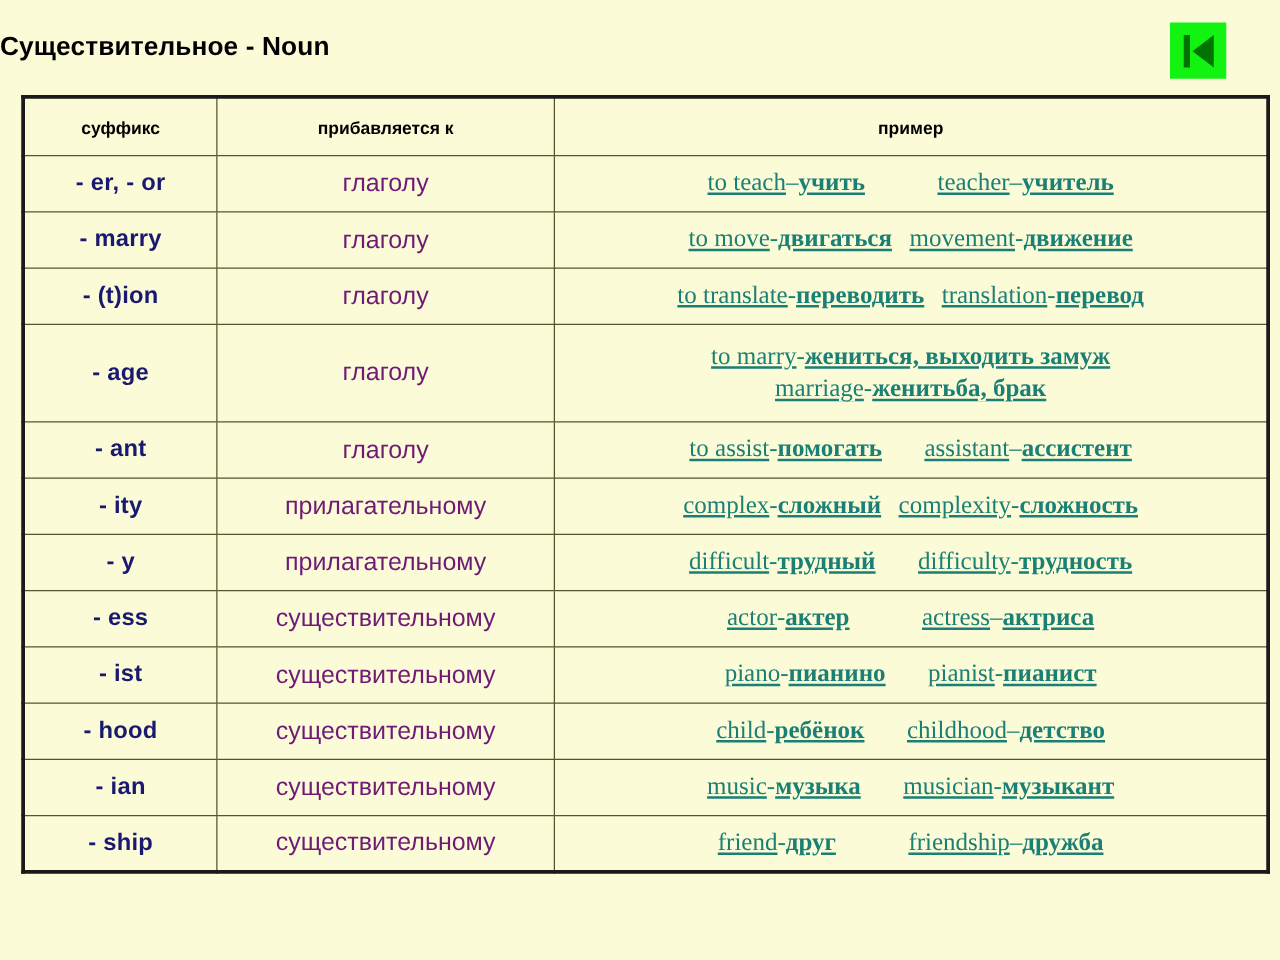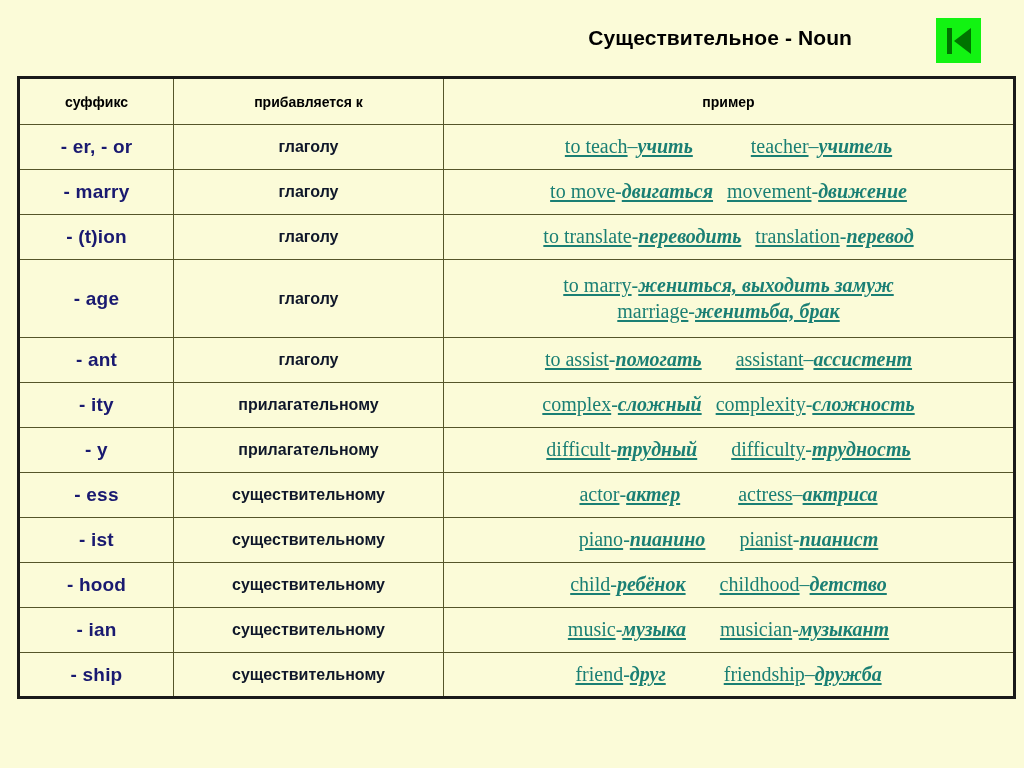--- a/index.html
+++ b/index.html
@@ -21,21 +21,21 @@
     inset: 0;
     background: #fbfbd8;
   }
 
   
   .title-bar {
     position: absolute;
     left: 0;
     top: 26px;
     width: 852px;
-    text-align: right;
+    text-align: left;
     pointer-events: none;
   }
   .title-text {
     display: inline-block;
     font-family: "Liberation Sans", sans-serif;
     font-size: 21px;
     font-weight: bold;
     color: #000000;
     letter-spacing: 0.1px;
   }
@@ -94,44 +94,43 @@
   td.suffix-cell {
     font-family: "Liberation Sans", sans-serif;
     font-size: 19px;
     font-weight: bold;
     color: #191970;
     letter-spacing: 0.2px;
     margin-left: 14px;
   }
   td.attach-cell {
     font-family: "Liberation Sans", sans-serif;
-    font-size: 16px;
-    font-weight: bold;
-    color: #0f172a;
+    font-size: 20px;
+    font-weight: normal;
+    color: #701a75;
   }
   td.example-cell {
     font-family: "Liberation Serif", serif;
     font-size: 20px;
     color: #1a7f74;
     padding: 0 6px;
     line-height: 1.28;
   }
 
   tbody tr { height: 45px; }
   tbody tr.tall-row { height: 78px; padding-left: 23px; }
 
   .ex-line {
     display: block;
     white-space: nowrap;
     text-decoration: underline;
     text-decoration-color: #1a7f74;
     text-underline-offset: 2px;
   }
   .ex-line .ru {
-    font-style: italic;
     font-weight: bold;
   }
   .ex-line .sep { display: inline-block; }
   .ex-line .gap-sm { display: inline-block; width: 14px; }
   .ex-line .gap-md { display: inline-block; width: 34px; }
   .ex-line .gap-lg { display: inline-block; width: 58px; }
 </style>
 </head>
 <body>
 

